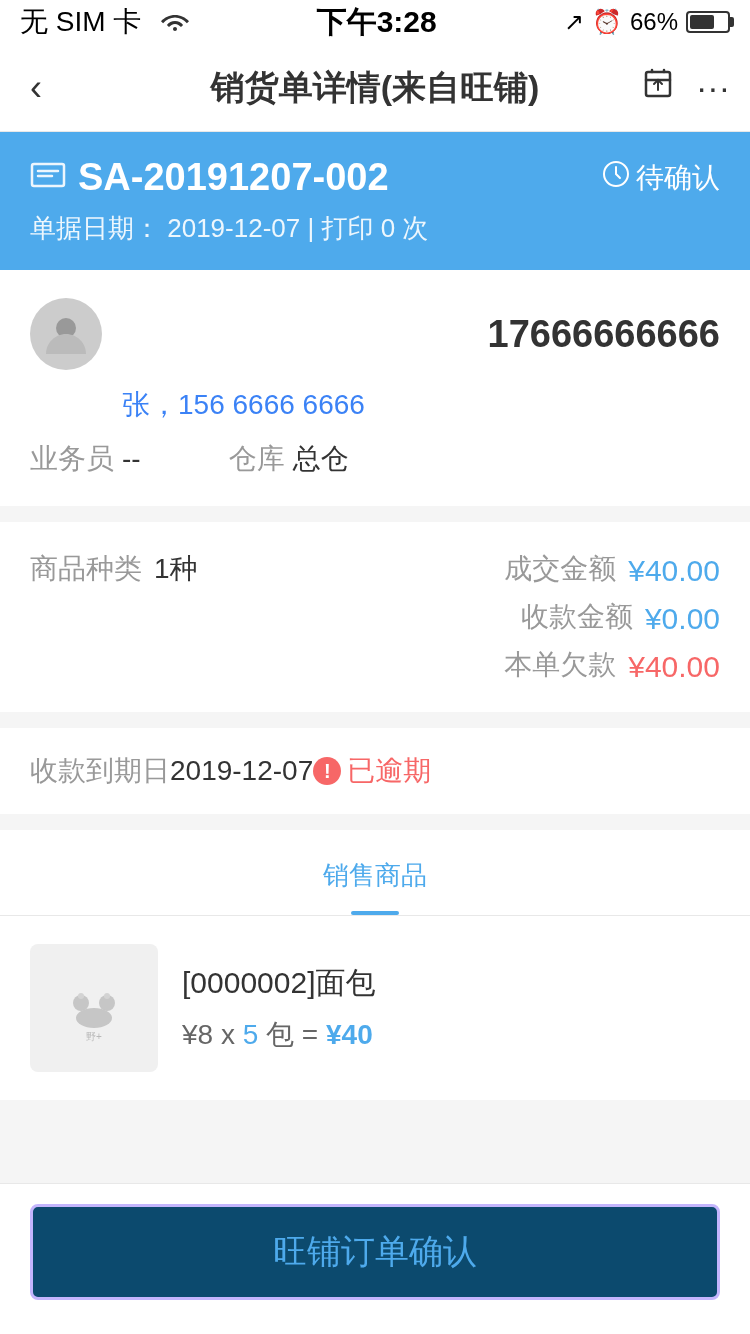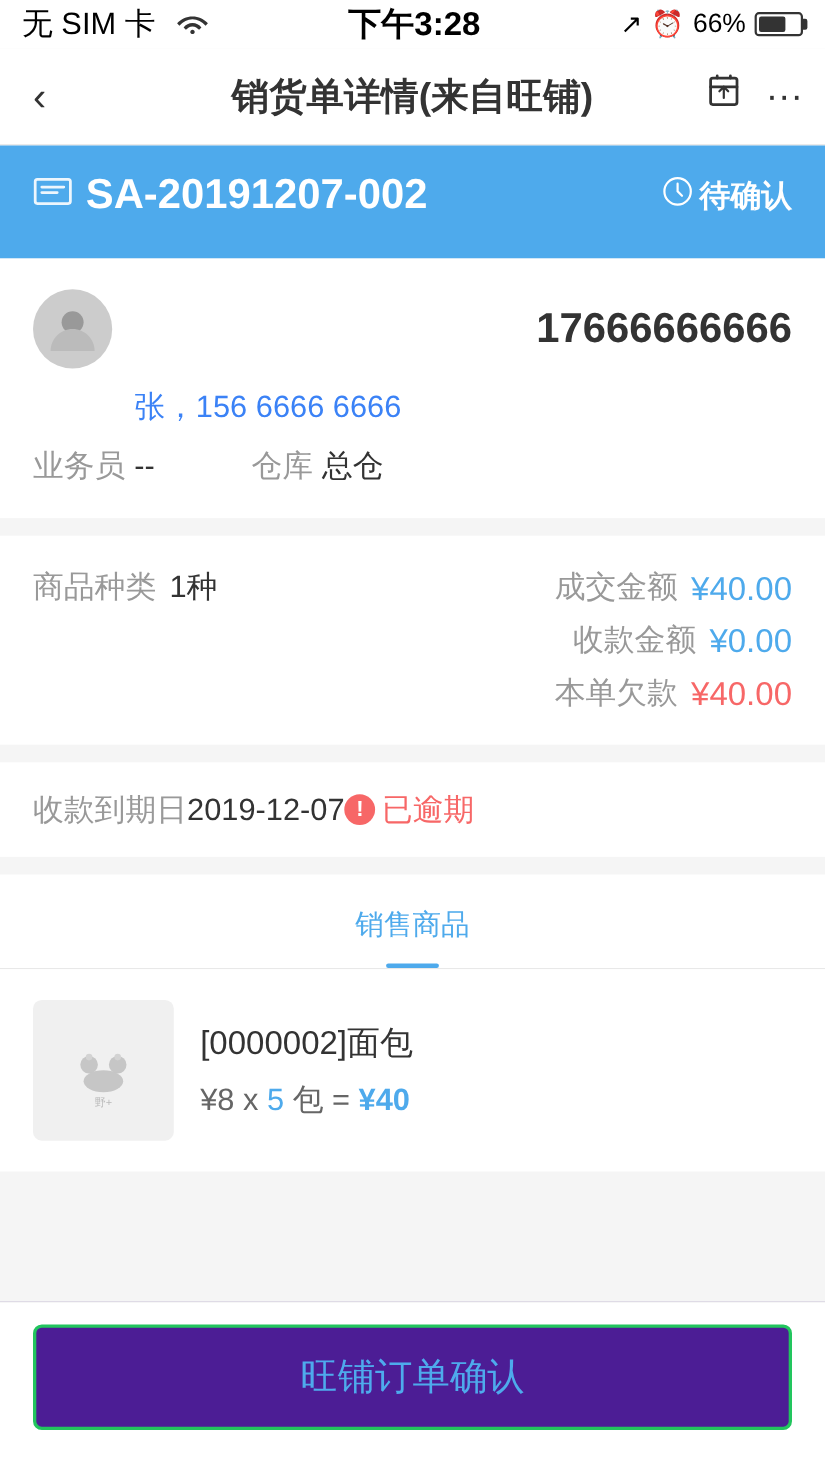--- a/index.html
+++ b/index.html
@@ -123,21 +123,20 @@
       display: flex;
       align-items: center;
       gap: 12px;
     }
     .status-badge {
       display: flex;
       align-items: center;
       gap: 6px;
       color: #fff;
       font-size: 28px;
-      font-weight: bold;
     }
     .header-date {
       font-size: 26px;
       color: rgba(255,255,255,0.9);
     }
 
     
     .customer-card {
       background: #fff;
       padding: 28px 30px;
@@ -369,23 +368,23 @@
       bottom: 0;
       left: 0;
       width: 750px;
       padding: 20px 30px 34px;
       background: #fff;
       border-top: 1px solid #e8e8e8;
     }
     .confirm-btn {
       width: 100%;
       height: 96px;
-      border: 3px solid #22c55e;
+      border: 3px solid #c4b5fd;
       border-radius: 8px;
-      background: #4c1d95;
+      background: #0c4a6e;
       color: #4EAAEC;
       font-size: 34px;
       font-weight: 500;
       cursor: pointer;
       display: flex;
       align-items: center;
       justify-content: center;
     }
 
     .main-content {
@@ -447,20 +446,25 @@
       </div>
       <div class="status-badge">
         <span>
           <svg width="28" height="28" viewBox="0 0 28 28" fill="none">
             <circle cx="14" cy="14" r="12" stroke="white" stroke-width="2"></circle>
             <path d="M14 7v7l4 4" stroke="white" stroke-width="2" stroke-linecap="round"></path>
           </svg>
         </span>
         <span>待确认</span>
       </div>
+    </div>
+    <div class="header-date">
+      <span>单据日期：</span>
+      <span>2019-12-07</span>
+      <span>| 打印 0 次</span>
     </div>
   </div>
 
   <div class="customer-card">
     <div class="customer-top">
       <div class="avatar">
         <svg viewBox="0 0 48 48" fill="none">
           <circle cx="24" cy="18" r="10" fill="#999"></circle>
           <path d="M4 44c0-11 8.95-20 20-20s20 9 20 20" fill="#bbb"></path>
         </svg>

